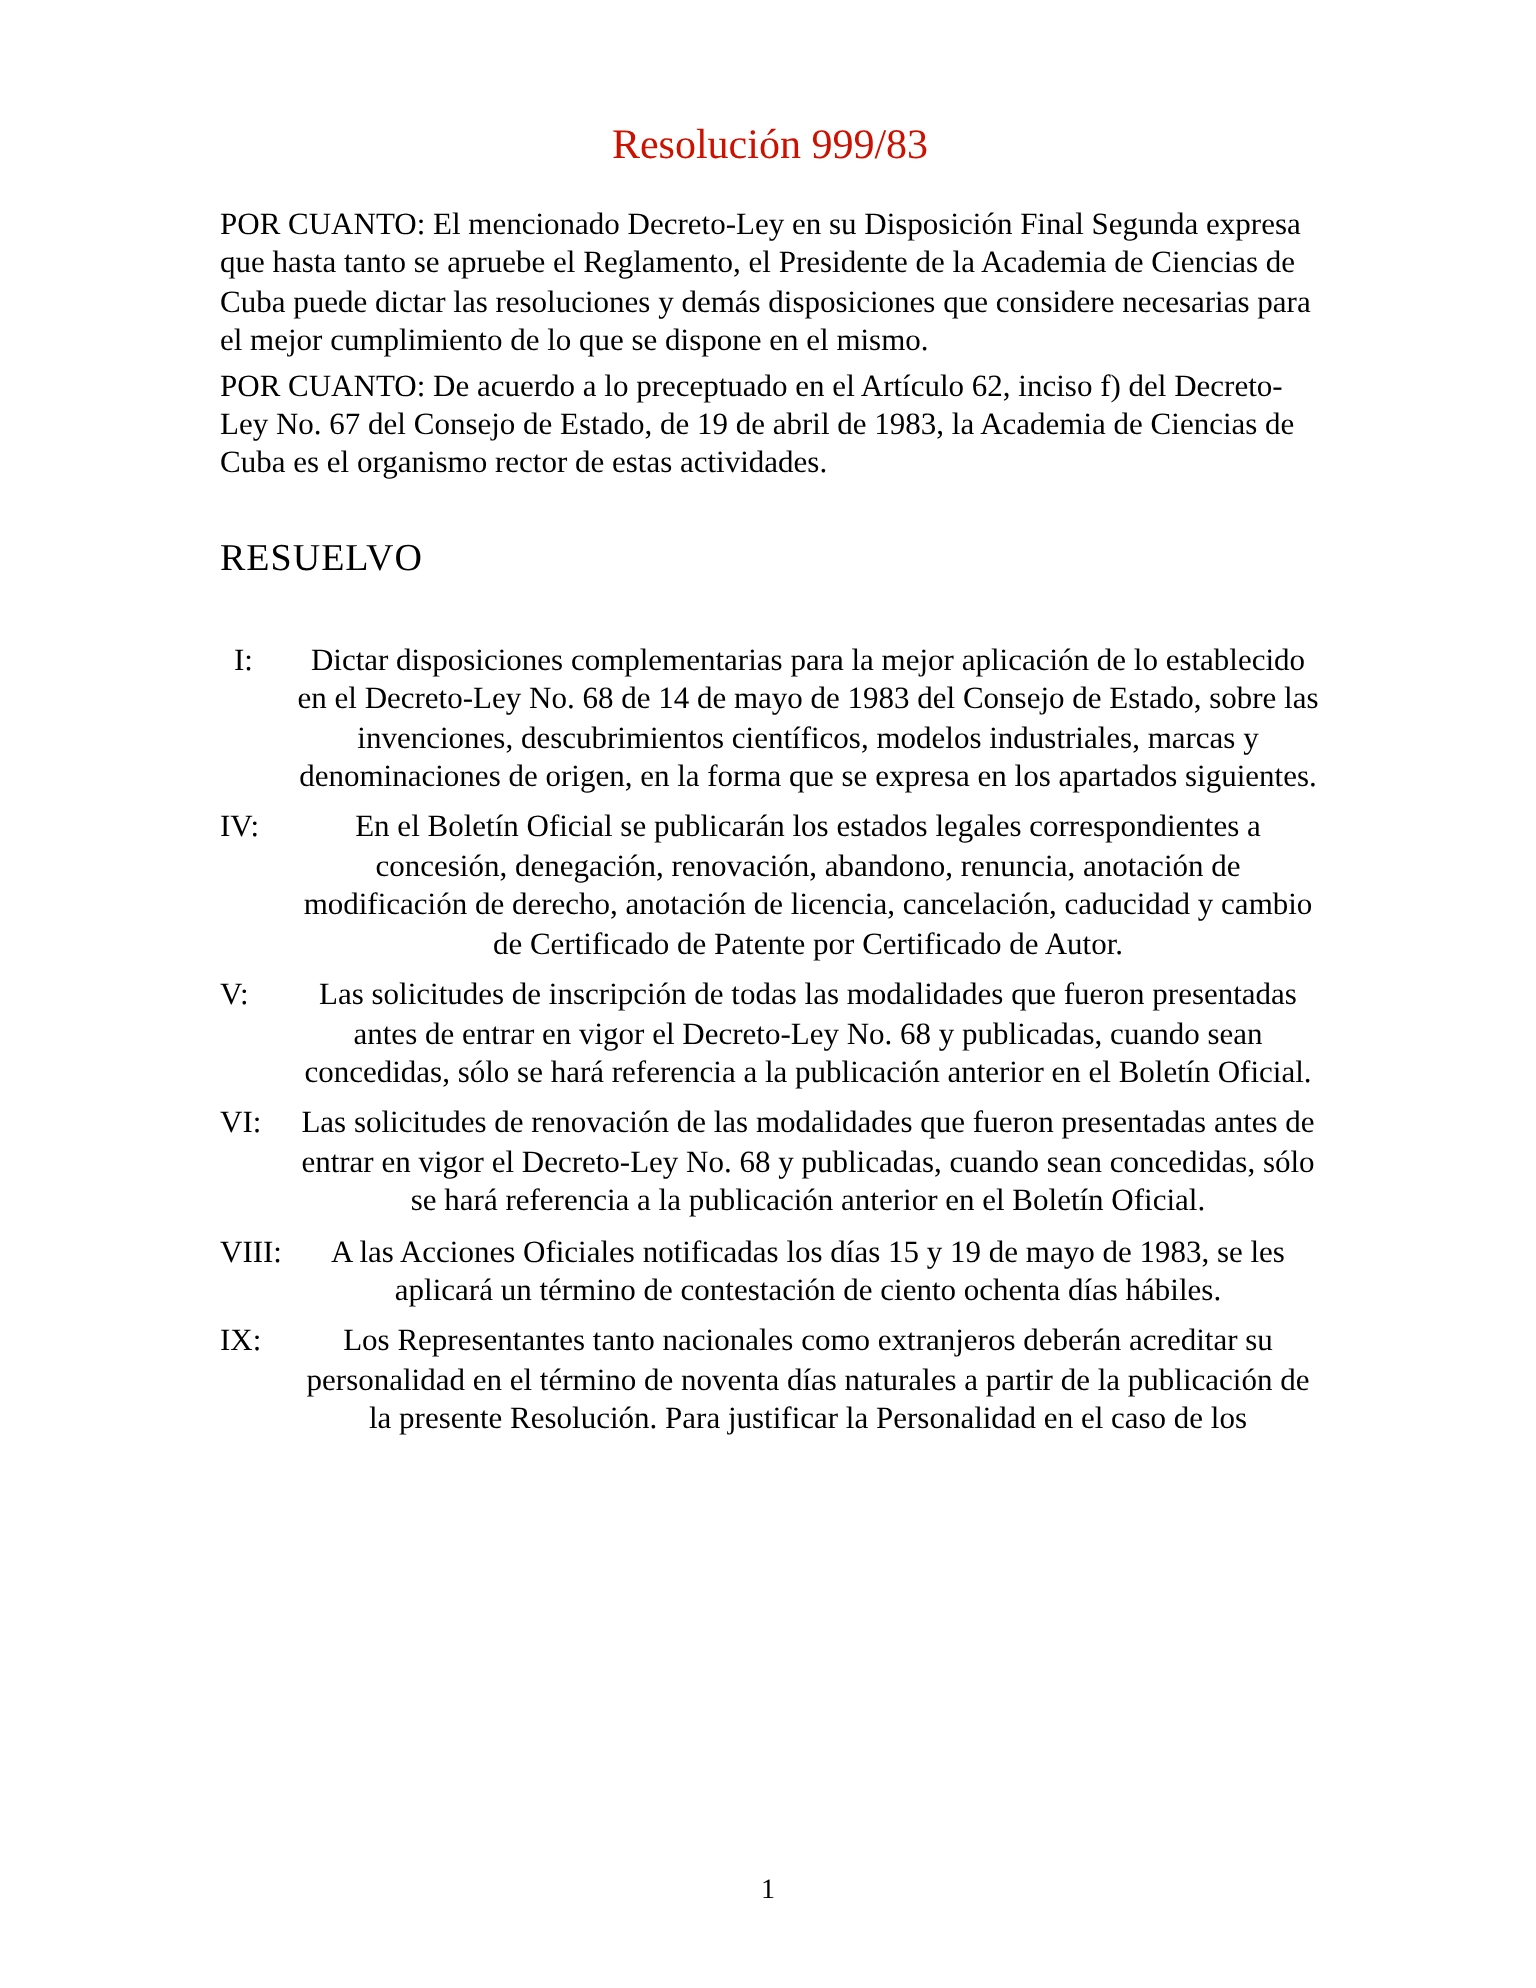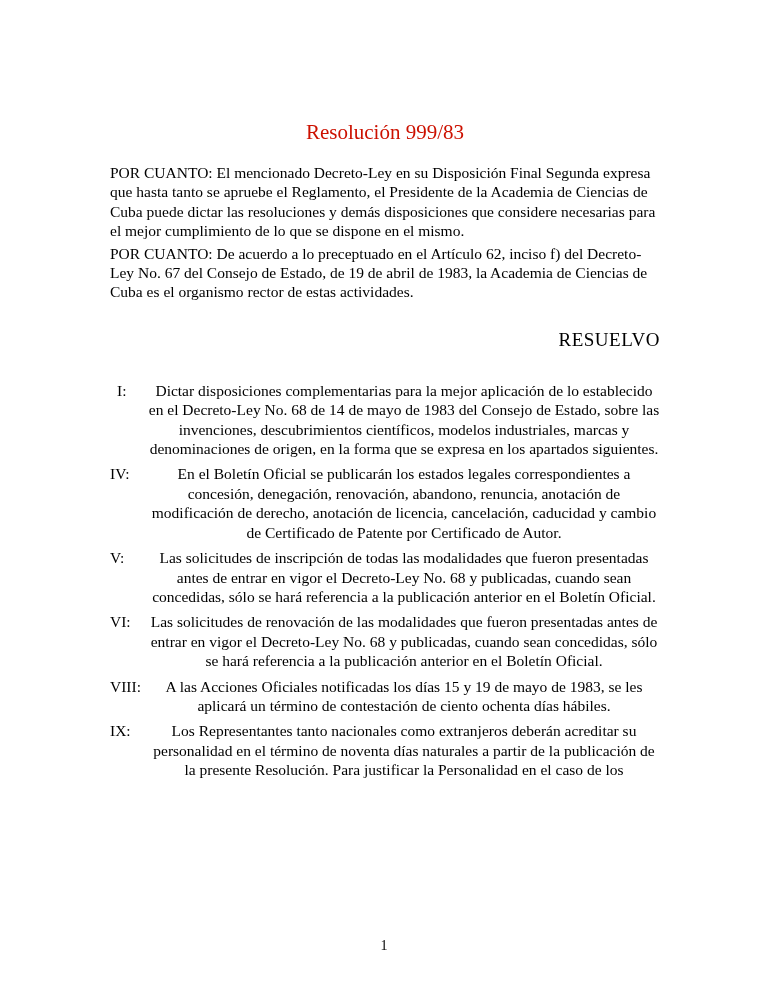--- a/index.html
+++ b/index.html
@@ -8,40 +8,40 @@
     background: #ffffff;
   }
   .page {
     position: relative;
     width: 768px;
     height: 994px;
     box-sizing: border-box;
     background: #ffffff;
     font-family: "Liberation Serif", serif;
     color: #000000;
-    padding: 120px 108px 0 110px;
+    padding: 60px 108px 0 110px;
     overflow: hidden;
   }
   .doc-title {
     font-size: 21px;
     font-weight: 400;
     color: #cc1100;
     text-align: center;
     margin: 0 0 18px 0;
   }
   .para {
     font-size: 15.5px;
     line-height: 19.4px;
     margin: 0 0 3px 0;
     text-align: left;
   }
   .section-heading {
     font-size: 19px;
     font-weight: 400;
-    text-align: right;
+    text-align: left;
     letter-spacing: 0.5px;
     margin: 27px 0 30px 0;
   }
   .item {
     display: flex;
     font-size: 15.5px;
     line-height: 19.4px;
     margin: 0 0 6px 0;
   }
   .item .numeral {

